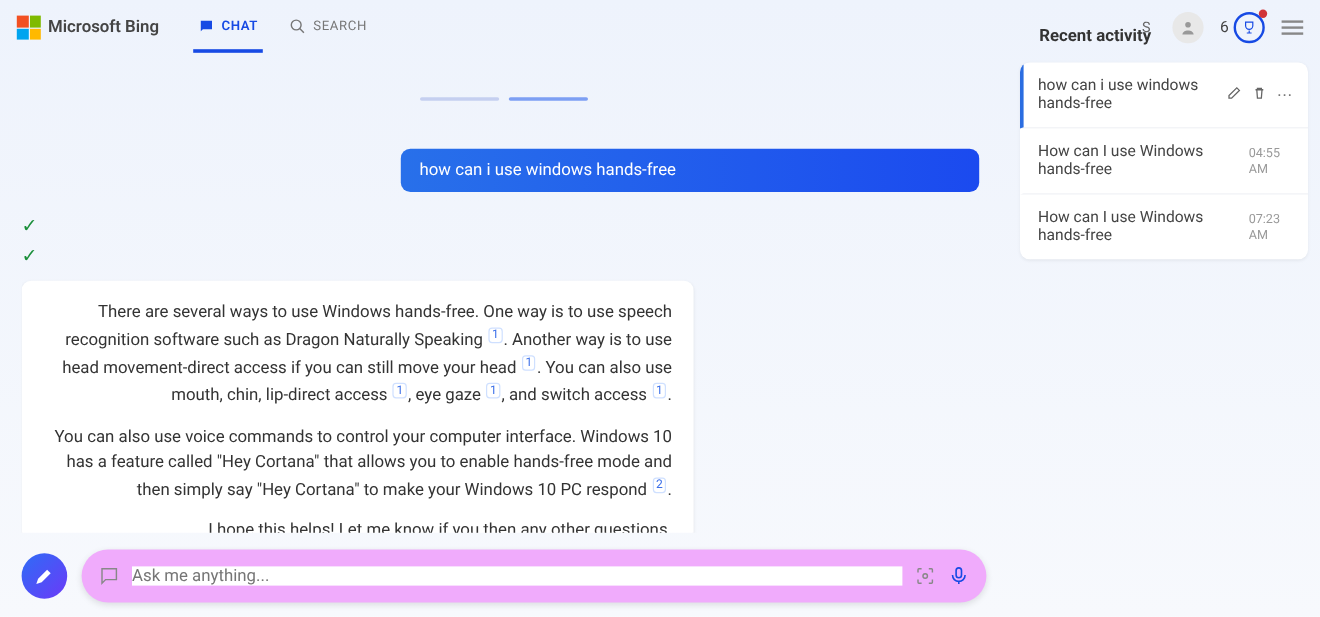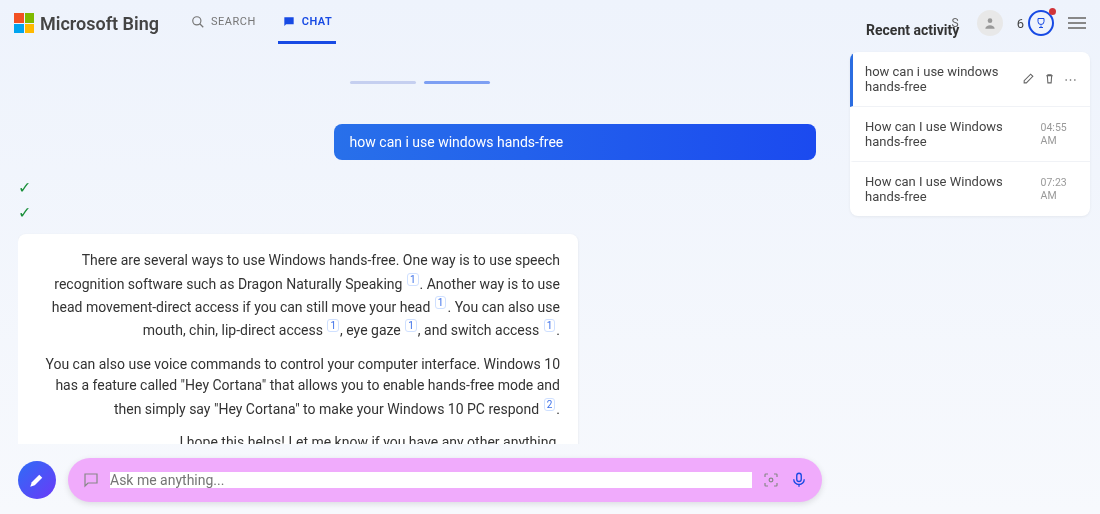--- a/index.html
+++ b/index.html
@@ -1,19 +1,19 @@
 <!DOCTYPE html>
 <html><head>
 <meta charset="utf-8">
 <style>
 * { margin: 0; padding: 0; box-sizing: border-box; font-family: -apple-system, BlinkMacSystemFont, "Segoe UI", Roboto, sans-serif; }
 body { width: 1100px; height: 514px; background: linear-gradient(180deg, #eef3fc 0%, #f7f9fd 100%); overflow: hidden; position: relative; }
 
 .header { display: flex; align-items: center; height: 46px; padding: 0 14px; }
-.logo { display: flex; align-items: center; gap: 6px; font-size: 18px; color: #444; font-weight: 600; }
+.logo { display: flex; align-items: center; gap: 6px; font-size: 14px; color: #444; font-weight: 600; }
 .logo-icon { width: 20px; height: 20px; display: grid; grid-template: 1fr 1fr / 1fr 1fr; gap: 1px; }
 .logo-icon span:nth-child(1){background:#f25022;} .logo-icon span:nth-child(2){background:#7fba00;}
 .logo-icon span:nth-child(3){background:#00a4ef;} .logo-icon span:nth-child(4){background:#ffb900;}
 .nav { display: flex; gap: 18px; margin-left: 28px; }
 .nav-item { display: flex; align-items: center; gap: 6px; font-size: 11px; letter-spacing: .5px; color: #767676; cursor: pointer; padding: 12px 4px; border-bottom: 3px solid transparent; }
 .nav-item.active { color: #174ae4; border-bottom-color: #174ae4; font-weight:600; }
 .header-right { margin-left: auto; display: flex; align-items: center; gap: 14px; }
 .avatar { width: 26px; height: 26px; border-radius: 50%; background: #e8e8e8; display:flex; align-items:center; justify-content:center; color:#888; }
 .rewards { display:flex; align-items:center; gap:4px; font-size:13px; color:#444; position:relative; }
 .trophy { width:26px; height:26px; border:2px solid #174ae4; border-radius:50%; display:flex; align-items:center; justify-content:center; color:#174ae4; font-size:13px; }
@@ -64,32 +64,32 @@
   <div class="logo">
     <div class="logo-icon">
         <span></span>
         <span></span>
         <span></span>
         <span></span>
       </div>
     <span>Microsoft Bing</span>
   </div>
   <div class="nav">
+    <div class="nav-item active">
+      <svg width="14" height="14" viewBox="0 0 24 24" fill="#174ae4">
+          <path d="M4 4h16v12H7l-3 3z"></path>
+        </svg>
+      <span>CHAT</span>
+    </div>
     <div class="nav-item">
       <svg width="14" height="14" viewBox="0 0 24 24" fill="none" stroke="#767676" stroke-width="2">
           <circle cx="10" cy="10" r="7"></circle>
           <line x1="21" y1="21" x2="15" y2="15"></line>
         </svg>
       <span>SEARCH</span>
-    </div>
-    <div class="nav-item active">
-      <svg width="14" height="14" viewBox="0 0 24 24" fill="#174ae4">
-          <path d="M4 4h16v12H7l-3 3z"></path>
-        </svg>
-      <span>CHAT</span>
     </div>
   </div>
   <div class="header-right">
     <span class="s-letter">S</span>
     <div class="avatar">
       <svg width="14" height="14" viewBox="0 0 24 24" fill="#999">
           <circle cx="12" cy="8" r="4"></circle>
           <path d="M4 22c0-4 4-6 8-6s8 2 8 6z"></path>
         </svg>
     </div>
@@ -128,21 +128,21 @@
       <span class="check">✓</span>
     </div>
 
     <div class="answer-card">
       <p>
         <span>There are several ways to use Windows hands-free. One way is to use speech recognition software such as Dragon Naturally Speaking </span><span class="sup">1</span><span>. Another way is to use head movement-direct access if you can still move your head </span><span class="sup">1</span><span>. You can also use mouth, chin, lip-direct access </span><span class="sup">1</span><span>, eye gaze </span><span class="sup">1</span><span>, and switch access </span><span class="sup">1</span><span>.</span>
       </p>
       <p>
         <span>You can also use voice commands to control your computer interface. Windows 10 has a feature called "Hey Cortana" that allows you to enable hands-free mode and then simply say "Hey Cortana" to make your Windows 10 PC respond </span><span class="sup">2</span><span>.</span>
       </p>
-      <p>I hope this helps! Let me know if you have any other anything.</p>
+      <p>I hope this helps! Let me know if you then any other questions.</p>
 
     </div>
 
   </div>
 
   <div class="composer">
     <div class="new-topic">
       <svg width="18" height="18" viewBox="0 0 24 24" fill="#fff">
           <path d="M3 21l6-2 10-10-4-4L5 15z"></path>
         </svg>

